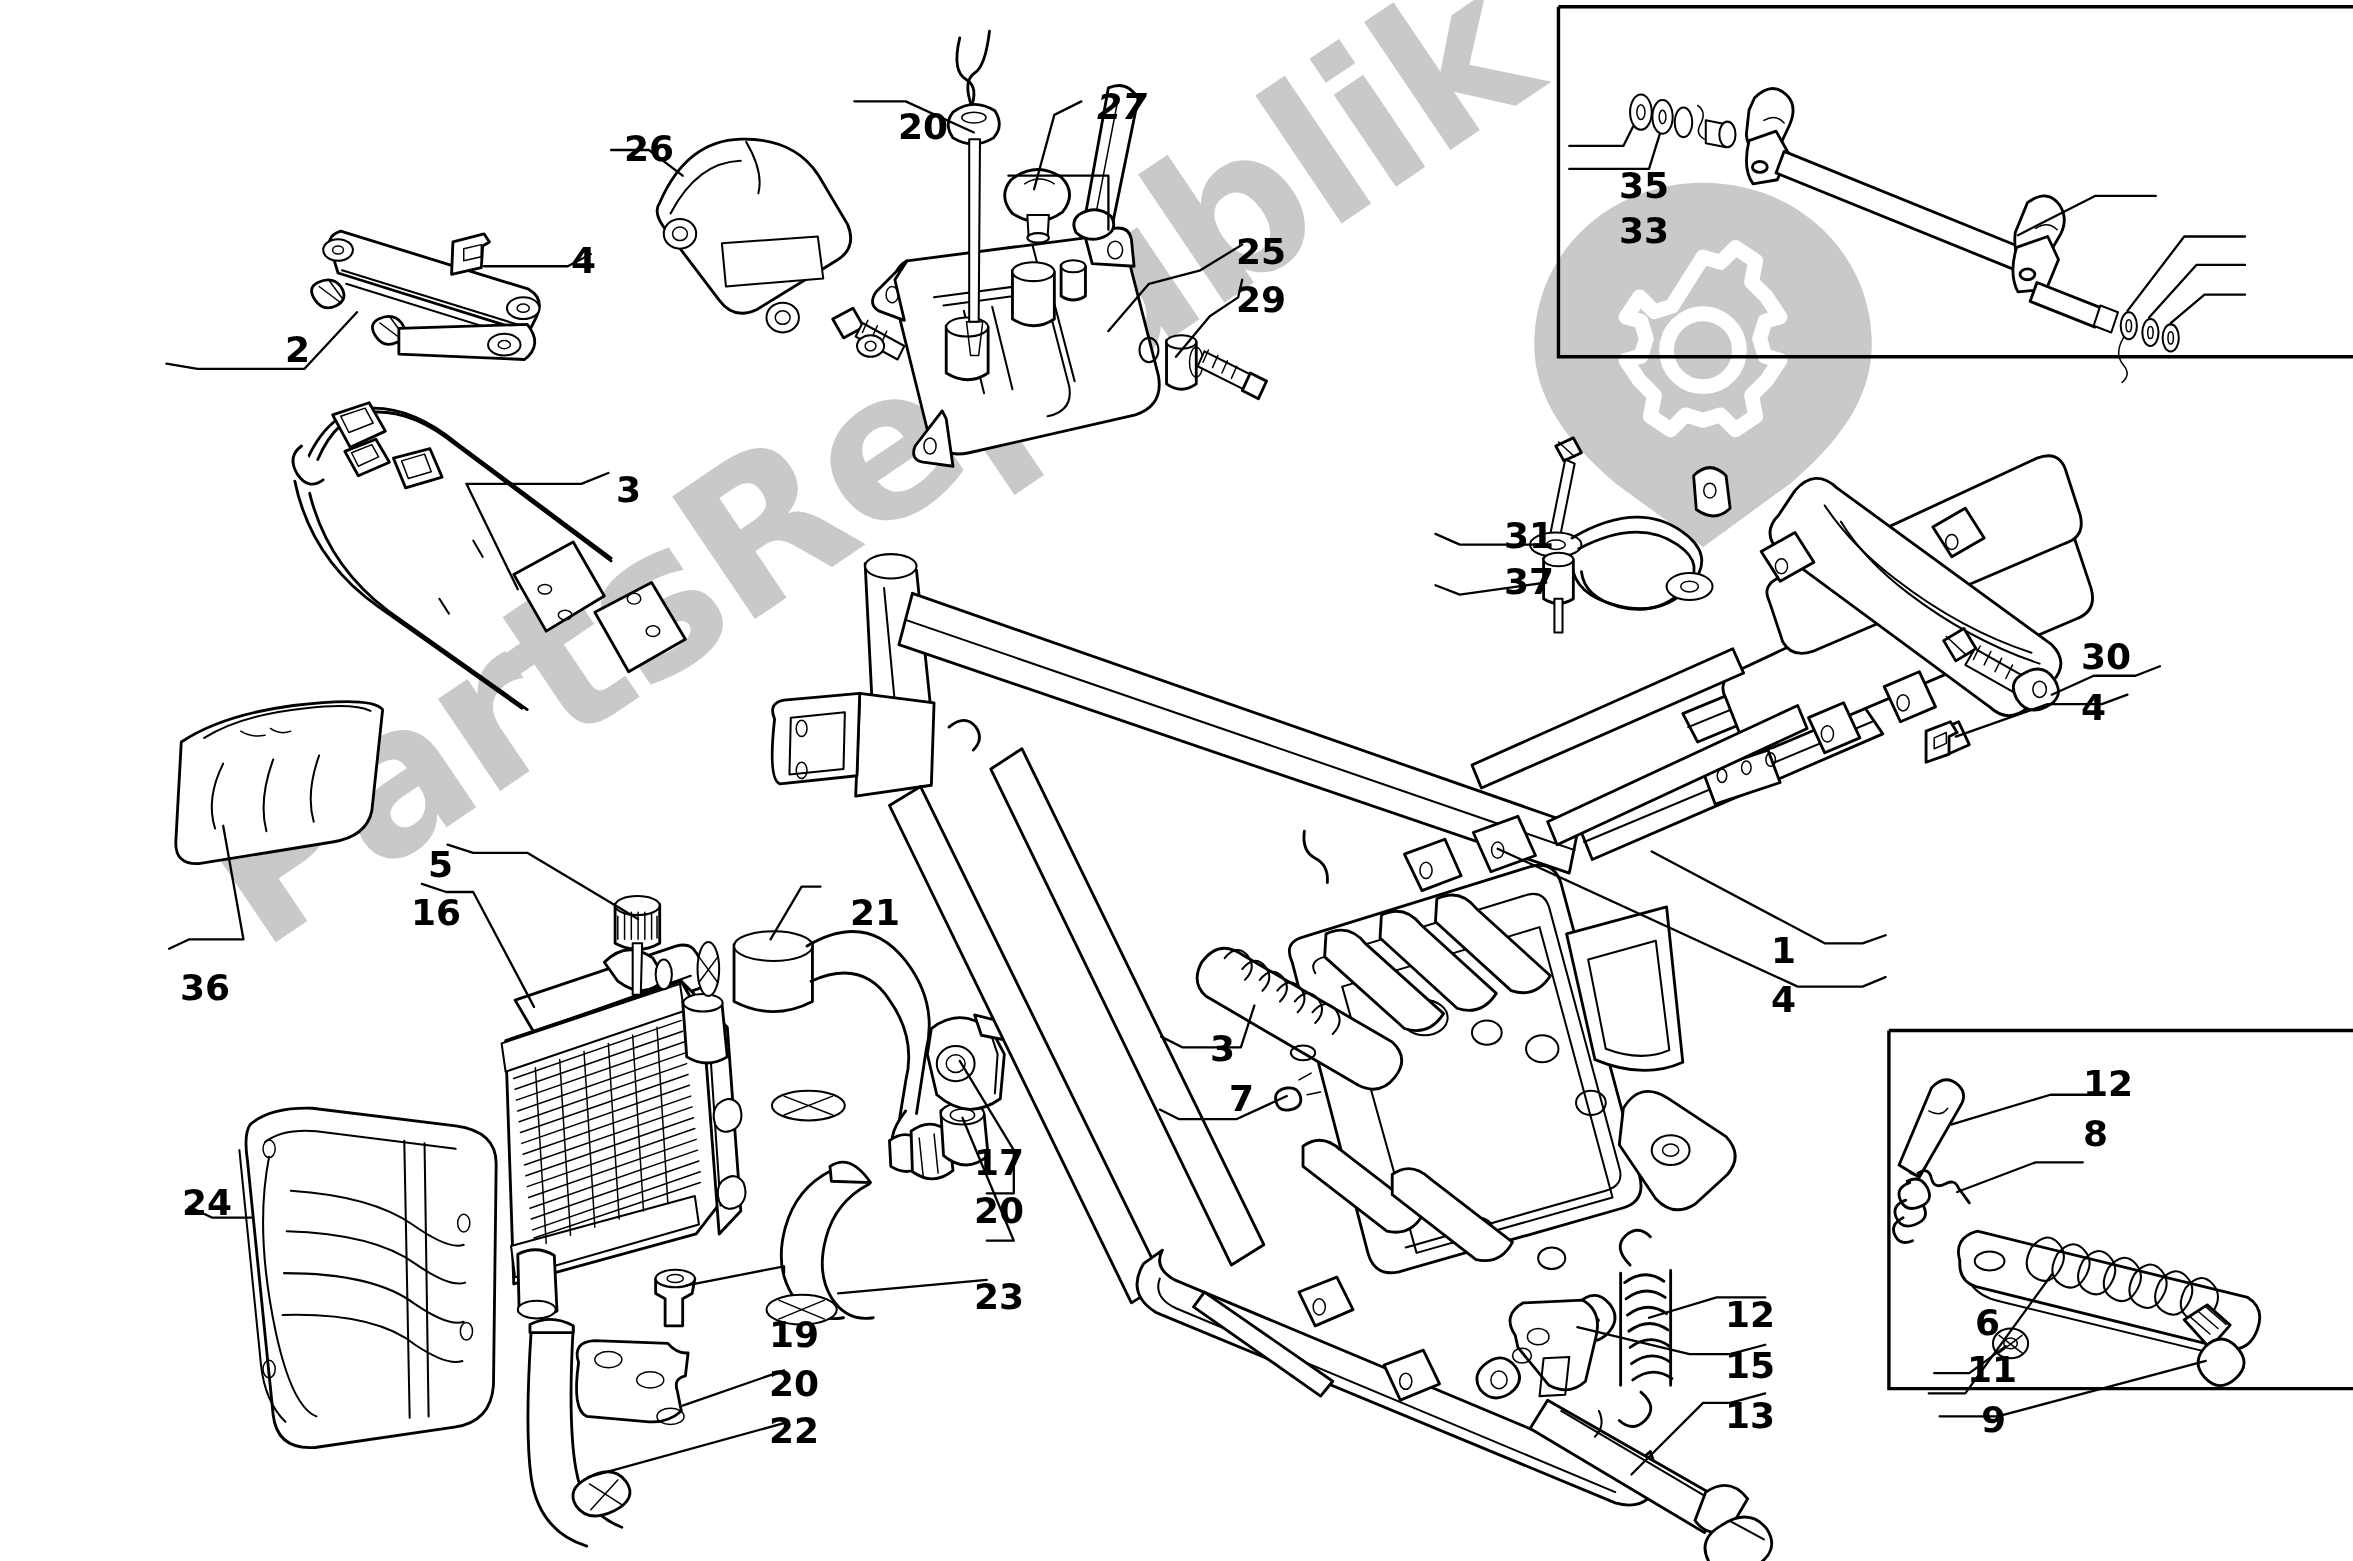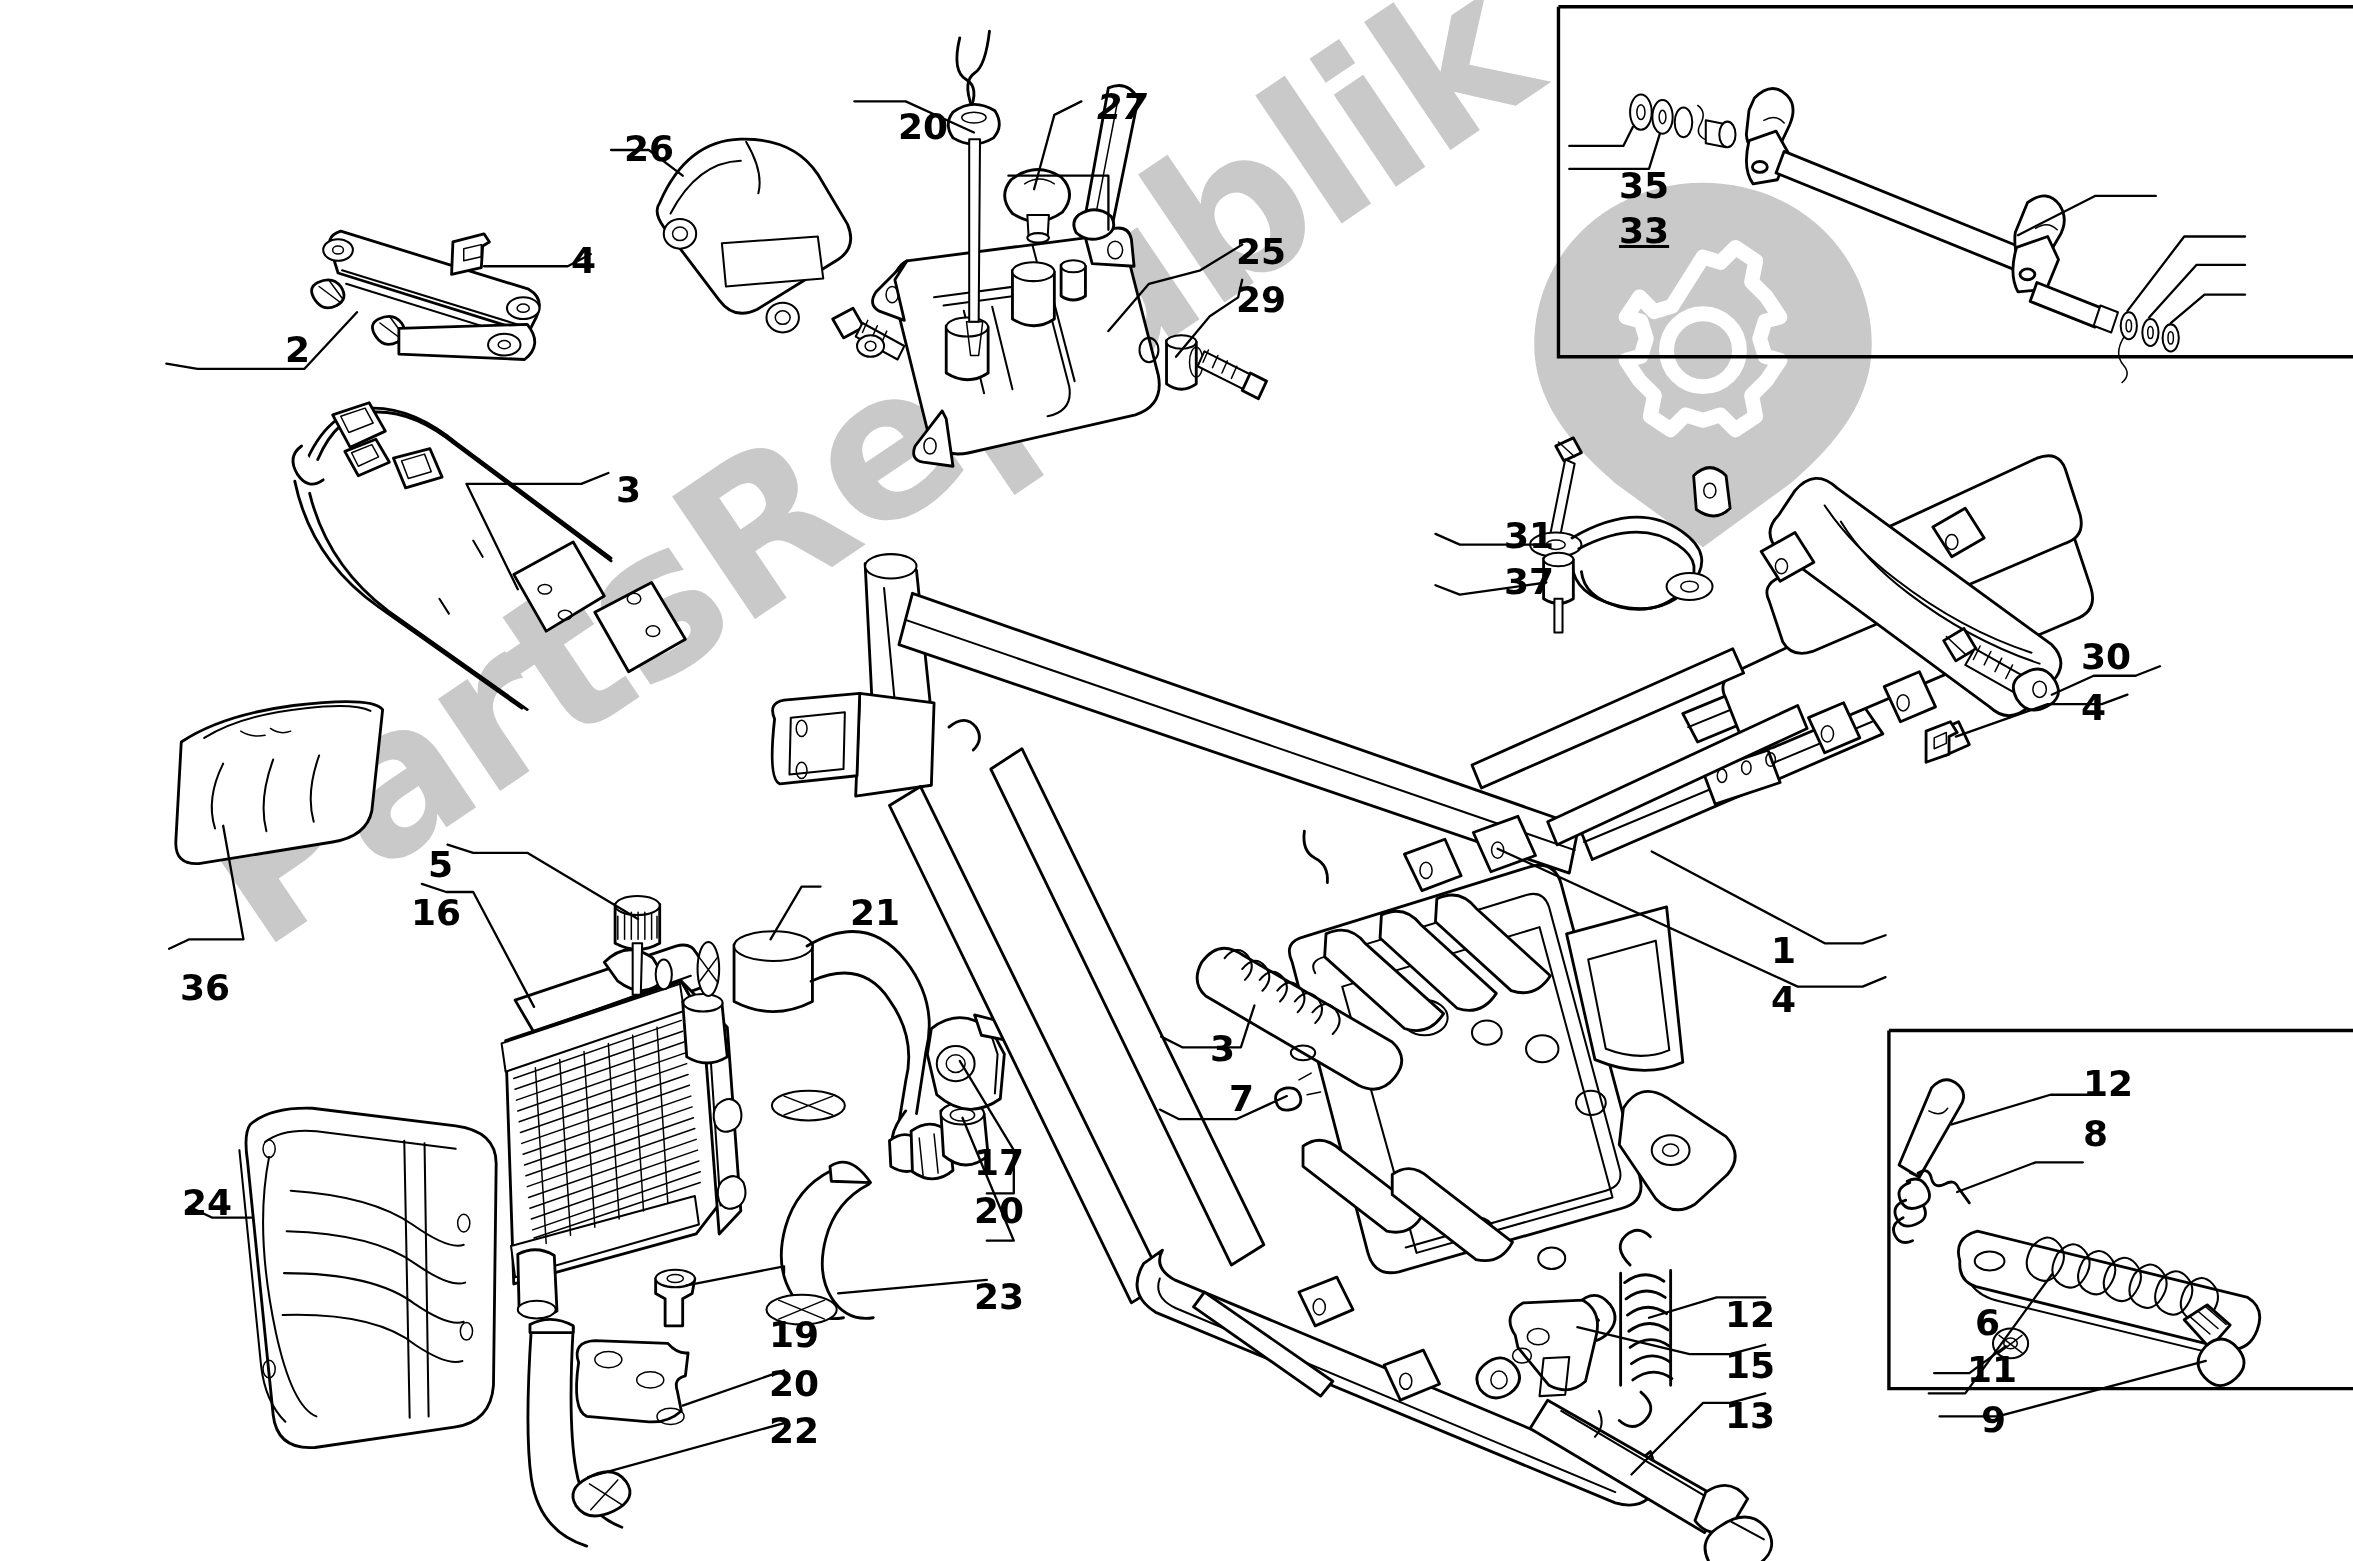--- a/index.html
+++ b/index.html
@@ -632,21 +632,21 @@
 
   <div class="lbl" style="left: 285px; top: 332px;">2</div>
   <div class="lbl" style="left: 571px; top: 243px;">4</div>
   <div class="lbl" style="left: 624px; top: 131px;">26</div>
   <div class="lbl" style="left: 898px; top: 109px;">20</div>
   <div class="lbl" style="left: 1097px; top: 89px; font-style: italic;">27</div>
   <div class="lbl" style="left: 1236px; top: 234px;">25</div>
   <div class="lbl" style="left: 1236px; top: 282px;">29</div>
 
   <div class="lbl" style="left: 1619px; top: 168px;">35</div>
-  <div class="lbl" style="left: 1619px; top: 213px; text-decoration: underline;">33</div>
+  <div class="lbl" style="left: 1619px; top: 213px;">33</div>
 
   <div class="lbl" style="left: 616px; top: 472px;">3</div>
   <div class="lbl" style="left: 1504px; top: 518px;">31</div>
   <div class="lbl" style="left: 1504px; top: 564px;">37</div>
   <div class="lbl" style="left: 2081px; top: 639px;">30</div>
   <div class="lbl" style="left: 2081px; top: 690px;">4</div>
 
   <div class="lbl" style="left: 180px; top: 970px;">36</div>
   <div class="lbl" style="left: 428px; top: 847px;">5</div>
   <div class="lbl" style="left: 411px; top: 895px;">16</div>

